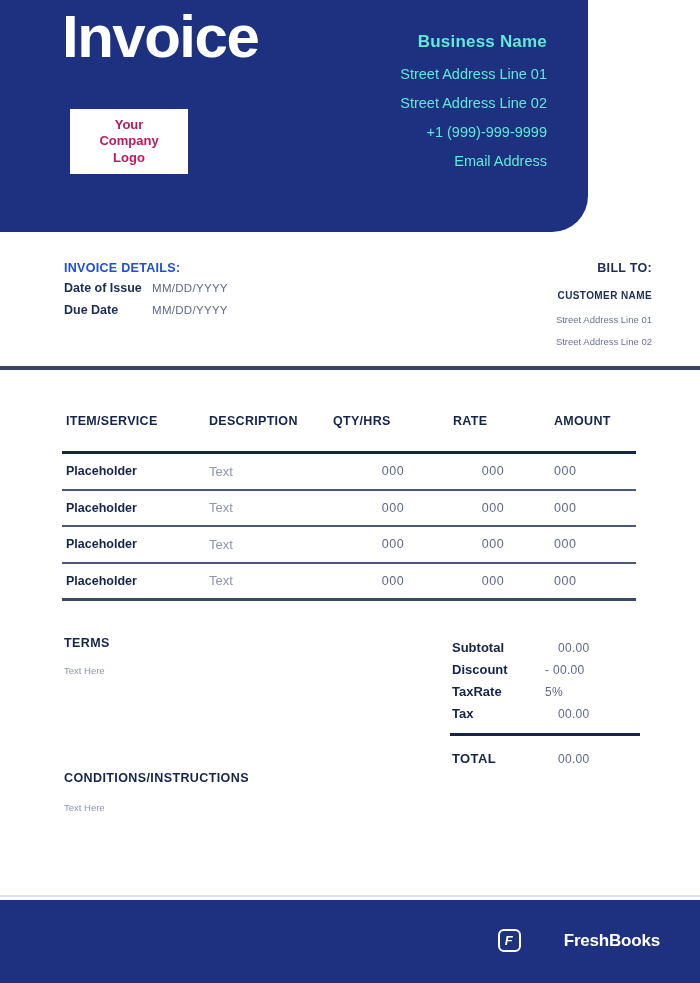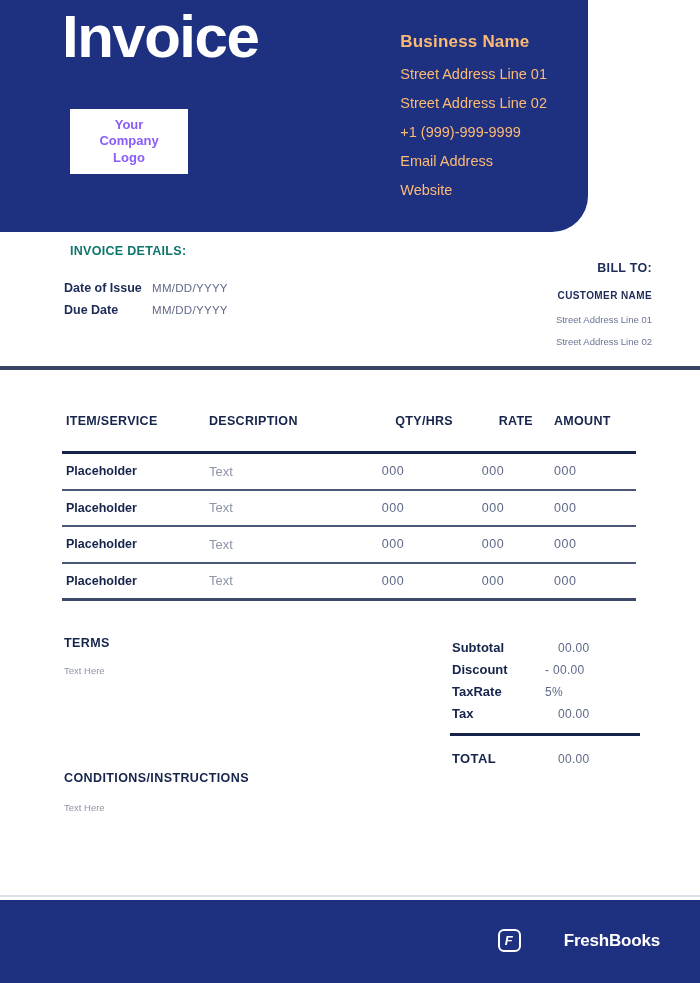--- a/index.html
+++ b/index.html
@@ -13,42 +13,42 @@
     background:#1e3181;border-radius:0 0 36px 0;
   }
   .invoice-title{
     position:absolute;top:4px;left:62px;color:#ffffff;
     font-size:60px;font-weight:700;letter-spacing:-1.5px;line-height:1.1;
   }
   .logo-box{
     position:absolute;top:109px;left:70px;width:118px;height:65px;background:#ffffff;
     display:flex;align-items:center;justify-content:center;text-align:center;
   }
-  .logo-box span{color:#8b5cf6;font-size:13px;font-weight:700;line-height:1.25;padding:0 19px;}
-  .biz{position:absolute;top:32px;right:41px;color:#fdba74;}
+  .logo-box span{color:#be185d;font-size:13px;font-weight:700;line-height:1.25;padding:0 19px;}
+  .biz{position:absolute;top:32px;right:41px;text-align:right;color:#5eead4;}
   .biz-name{font-size:17px;font-weight:700;letter-spacing:.2px;}
   .biz-lines{margin-top:8px;font-size:14.5px;line-height:29px;font-weight:400;}
   
-  .details-title{position:absolute;top:244px;left:64px;font-size:12.5px;font-weight:700;letter-spacing:.3px;color:#0f766e;margin-left:6px;}
+  .details-title{position:absolute;top:261px;left:64px;font-size:12.5px;font-weight:700;letter-spacing:.3px;color:#1d4ed8;}
   .detail-rows{position:absolute;top:277px;left:64px;}
   .detail-row{height:22px;display:flex;align-items:center;}
   .detail-label{width:88px;font-size:12.5px;font-weight:700;color:#1d2b57;}
   .detail-value{font-size:11.5px;color:#5f6888;letter-spacing:.3px;}
   .billto{position:absolute;top:261px;right:48px;text-align:right;}
   .billto-title{font-size:12.5px;font-weight:700;letter-spacing:.3px;color:#1d2b57;}
   .billto-customer{margin-top:15px;font-size:10px;font-weight:700;letter-spacing:.4px;color:#1d2b57;}
   .billto-lines{margin-top:8px;font-size:9.5px;line-height:22px;color:#6b7392;}
   
   .page-divider{position:absolute;top:366px;left:0;width:700px;height:4px;background:#3a4361;}
   
   .tbl{position:absolute;left:62px;width:574px;}
   .tbl-grid{display:grid;grid-template-columns:147px 124px 120px 80px 103px;align-items:center;}
   .tbl-head{top:414px;}
   .tbl-head .th{font-size:12.5px;font-weight:700;letter-spacing:.3px;color:#16244c;}
-  .th.c-qty,.th.c-rate{text-align:right;}
+  .th.c-qty,.th.c-rate{text-align:left;}
   .th.c-amount{padding-left:21px;}
   .th.c-item,.td.c-item{padding-left:4px;}
   .head-line{position:absolute;top:451px;left:62px;width:574px;height:3px;background:#16244c;}
   .rows{position:absolute;top:454px;left:62px;width:574px;}
   .row{height:34.5px;border-bottom:2px solid #4a5778;}
   .row:last-child{border-bottom:3px solid #3c4968;}
   .td.c-item{font-size:12.5px;font-weight:700;color:#16244c;}
   .td.c-desc{font-size:13px;color:#8e95aa;}
   .td.c-qty,.td.c-rate{font-size:12.5px;color:#5f6888;text-align:center;letter-spacing:.5px;}
   .td.c-amount{font-size:12.5px;color:#5f6888;padding-left:21px;letter-spacing:.5px;}
@@ -86,21 +86,20 @@
     <div class="logo-box">
       <span>Your Company Logo</span>
     </div>
     <div class="biz">
       <div class="biz-name">Business Name</div>
       <div class="biz-lines">
         <div>Street Address Line 01</div>
         <div>Street Address Line 02</div>
         <div>+1 (999)-999-9999</div>
         <div>Email Address</div>
-        <div>Website</div>
       </div>
     </div>
   </div>
 
   <div class="details-title">INVOICE DETAILS:</div>
   <div class="detail-rows">
     <div class="detail-row">
       <span class="detail-label">Date of Issue</span>
       <span class="detail-value">MM/DD/YYYY</span>
     </div>

